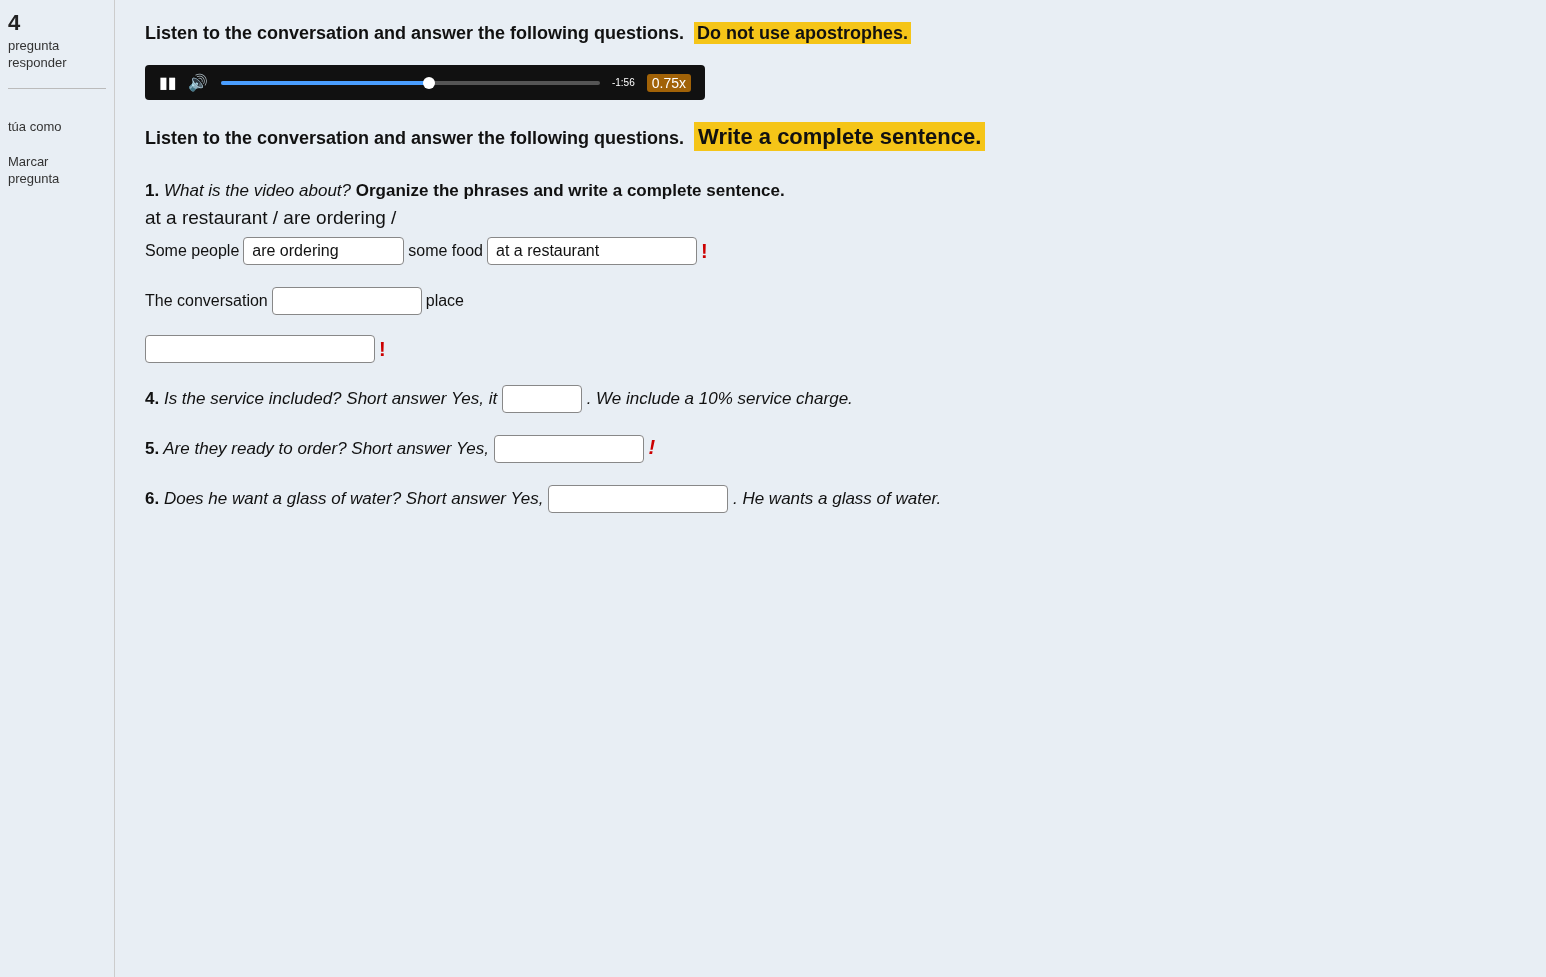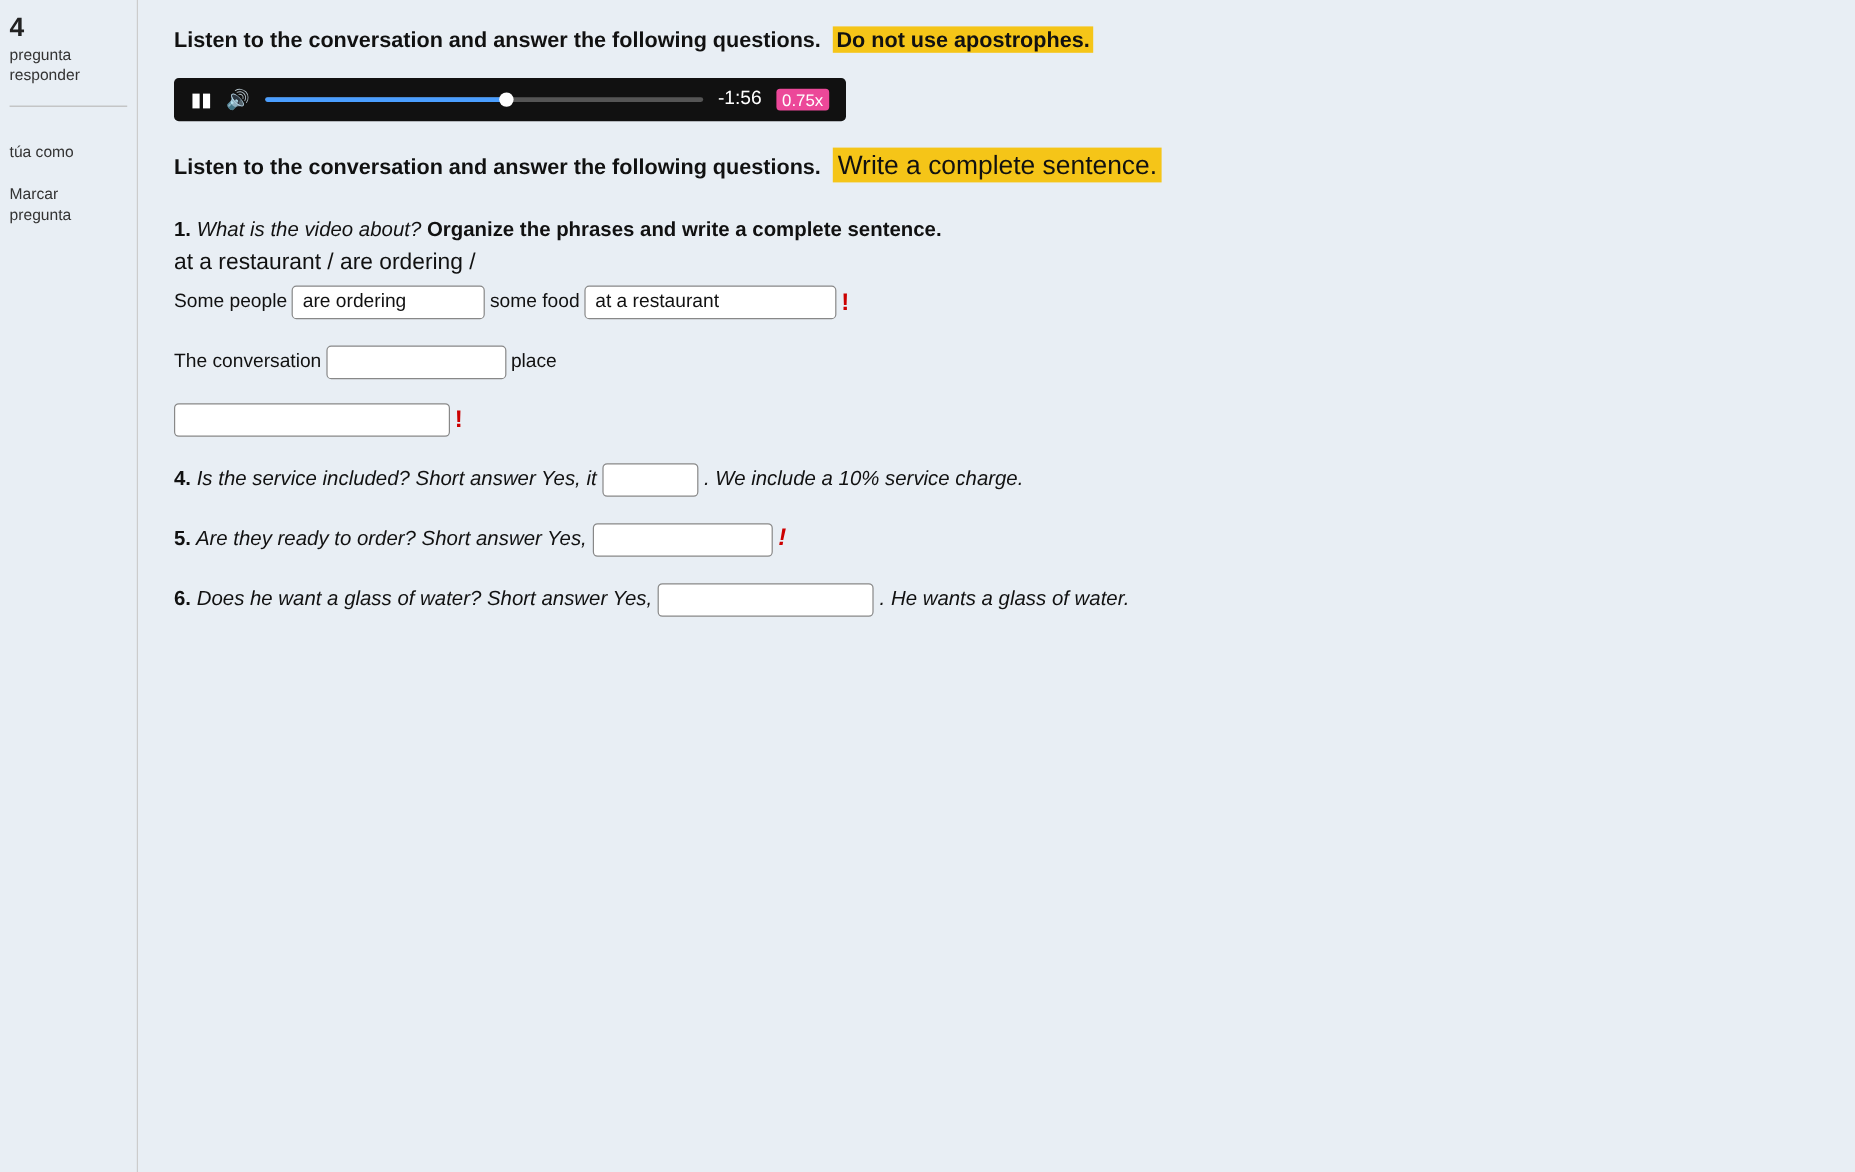--- a/index.html
+++ b/index.html
@@ -50,21 +50,21 @@
       margin-bottom: 18px;
     }
     .highlight-yellow {
       background: #f5c518;
       color: #111;
       padding: 1px 3px;
     }
     .highlight-yellow-bold {
       background: #f5c518;
       color: #111;
-      font-weight: normal;
+      font-weight: bold;
       font-size: 22px;
       padding: 2px 4px;
     }
     .audio-player {
       background: #111;
       border-radius: 4px;
       padding: 8px 14px;
       display: flex;
       align-items: center;
       gap: 12px;
@@ -96,27 +96,27 @@
       top: 50%;
       left: 55%;
       transform: translate(-50%, -50%);
       width: 12px;
       height: 12px;
       background: white;
       border-radius: 50%;
     }
     .audio-time {
       color: white;
-      font-size: 16px;
+      font-size: 10px;
       white-space: nowrap;
     }
     .audio-speed {
       color: white;
       font-size: 14px;
-      background: #ec4899;
+      background: #a16207;
       padding: 1px 5px;
       border-radius: 3px;
     }
     .section-instructions {
       font-size: 18px;
       font-weight: bold;
       color: #111;
       margin-bottom: 10px;
       line-height: 1.5;
     }

